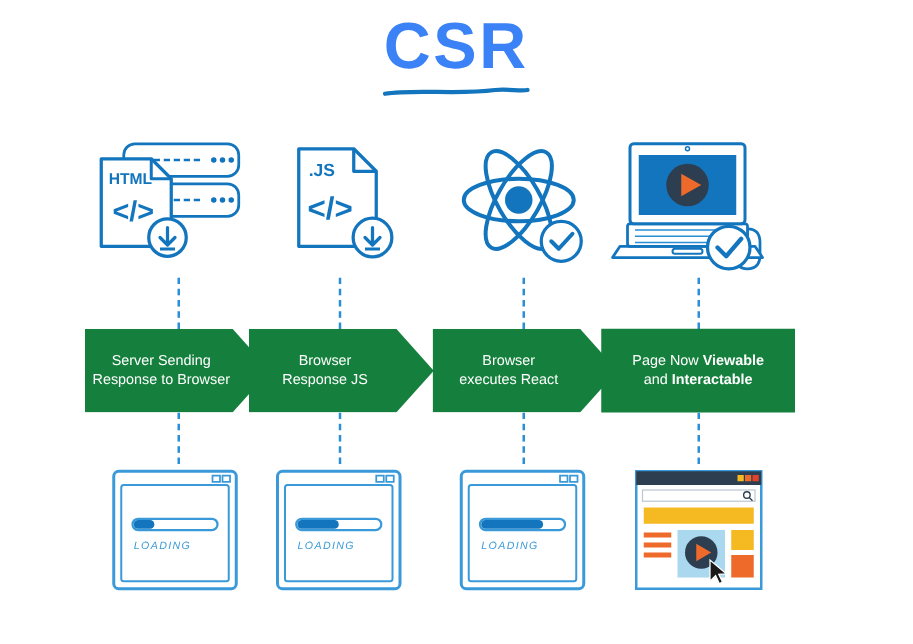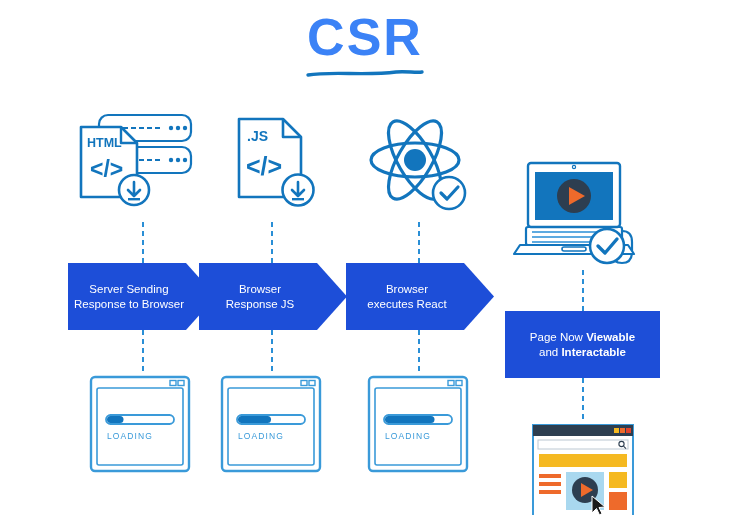--- a/index.html
+++ b/index.html
@@ -16,21 +16,21 @@
     font-size:52px;font-weight:700;color:#3b82f6;letter-spacing:2px;
     line-height:58px;display:block;
   }
   .title-underline{display:block;margin:2px auto 0;width:118px;height:10px;}
 
   
   .col{position:absolute;top:0;width:160px;height:462px;}
   .col-0{left:62px;}
   .col-1{left:193px;}
   .col-2{left:340px;}
-  .col-3{left:502px;margin-top:48px;}
+  .col-3{left:478px;}
 
   .icon-slot{position:absolute;top:105px;left:0;width:160px;height:115px;}
   .icon-slot svg{display:block;margin:0 auto;}
 
   
   .dash{
     position:absolute;width:2px;
     background-image:linear-gradient(#2a8fd6 55%, rgba(255,255,255,0) 0%);
     background-size:2px 9px;background-repeat:repeat-y;
   }
@@ -40,36 +40,36 @@
   .dash-top-3{left:80px;top:222px;height:42px;}
   .dash-bot{top:330px;height:42px;}
   .dash-bot-0{left:80px;}
   .dash-bot-1{left:78px;}
   .dash-bot-2{left:78px;}
   .dash-bot-3{left:80px;}
 
   
   .banner{
     position:absolute;top:263px;height:67px;
-    background:#1d4ed8;color:#ffffff;
+    background:#15803d;color:#ffffff;
     display:flex;align-items:center;justify-content:center;
     text-align:center;font-size:11.5px;line-height:15px;
     box-sizing:border-box;
   }
   .banner-chev{
     width:148px;left:6px;
     clip-path:polygon(0 0, 118px 0, 148px 50%, 118px 100%, 0 100%);
     padding-right:26px;
   }
   .banner-rect{width:155px;left:3px;}
   .banner b{font-weight:700;}
   .banner .txt{display:block;padding:0 6px;}
 
   
-  .brw{position:absolute;top:374px;left:26px;width:104px;height:100px;}
+  .brw{position:absolute;top:374px;left:26px;width:104px;height:100px;font-style:italic;}
   .brw-final{position:absolute;top:374px;left:28px;width:108px;height:102px;}
 
   
   [data-name]{-webkit-font-smoothing:antialiased;}
 </style>
 </head>
 <body>
 
 <div class="stage" data-name="csr-diagram">
 

